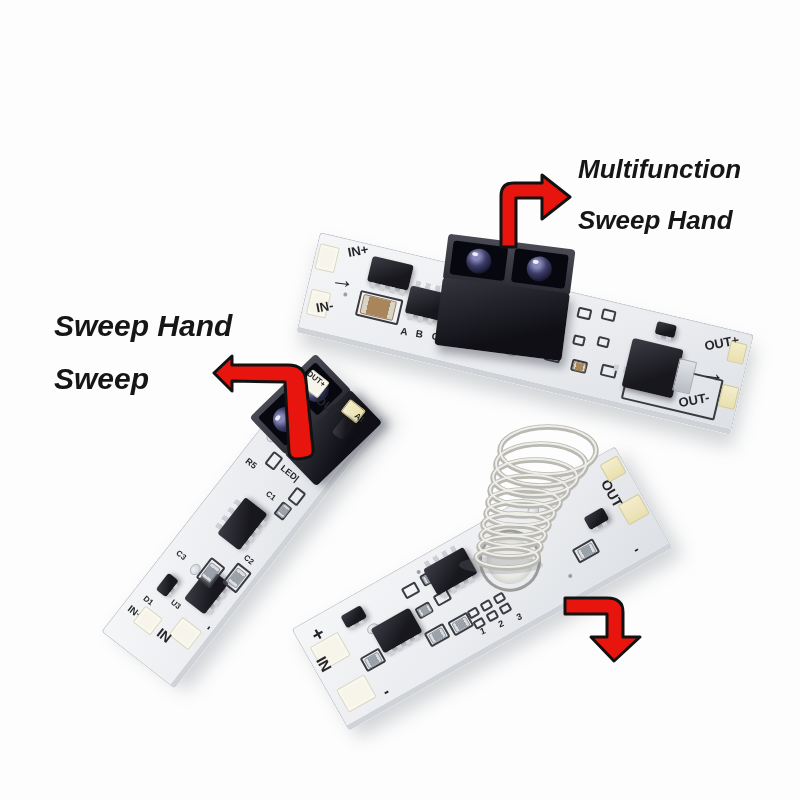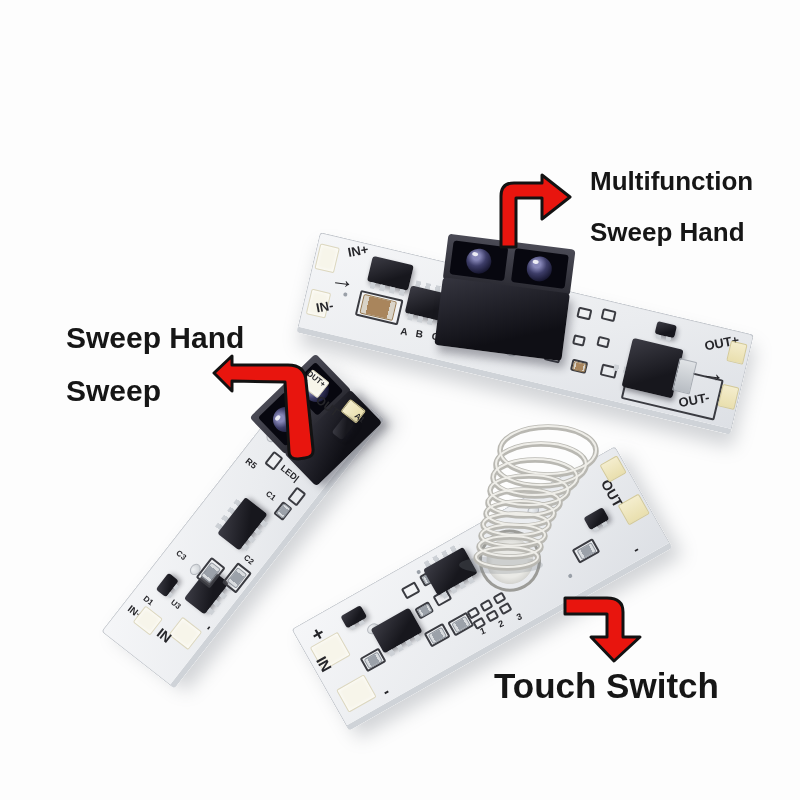--- a/index.html
+++ b/index.html
@@ -32,21 +32,21 @@
   .sensor-top{left:0;top:0;width:100%;height:46px;background:linear-gradient(#4a4a55,#2c2c34);
               border-radius:4px;display:flex;gap:7px;padding:6px;position:absolute;}
   .sensor-hole{position:relative;flex:1;background:#07070f;border-radius:3px;}
   .lens{position:absolute;left:50%;top:50%;width:25px;height:25px;margin:-12.5px 0 0 -12.5px;border-radius:50%;
         background:radial-gradient(circle at 38% 32%,#8787b8 0 16%,#3d3d68 42%,#13132b 78%);}
   .lens::after{content:"";position:absolute;left:5px;top:4px;width:6px;height:4px;border-radius:50%;background:rgba(255,255,255,.85);}
   .sensor-body{left:0;top:44px;width:100%;bottom:0;background:linear-gradient(160deg,#35353f,#0f0f15 70%);
                border-radius:4px;box-shadow:4px 7px 9px rgba(30,30,42,.35);position:absolute;}
   
   .label{position:absolute;font-weight:700;color:#161616;z-index:9;line-height:1;}
-  .label div{margin:12px;}
+  .label div{margin:0;font-style:italic;}
   .label-mf{left:578px;top:156px;font-size:26px;}
   .label-mf div+div{margin-top:25px;}
   .label-sweep{left:54px;top:311px;font-size:30px;}
   .label-sweep div+div{margin-top:23px;}
   .label-touch{left:494px;top:668px;font-size:35px;}
   .overlay{position:absolute;left:0;top:0;width:800px;height:800px;z-index:8;pointer-events:none;}
   .spring-svg{position:absolute;left:425px;top:393px;width:190px;height:190px;z-index:6;pointer-events:none;}
 </style>
 </head>
 <body>
@@ -263,17 +263,14 @@
   </svg>
 
   <div class="label label-mf">
     <div>Multifunction</div>
     <div>Sweep Hand</div>
   </div>
   <div class="label label-sweep">
     <div>Sweep Hand</div>
     <div>Sweep</div>
   </div>
-  <div class="label label-touch">
-    <span>Touch Switch</span>
-  </div>
 
 </div>
 
 </body></html>

